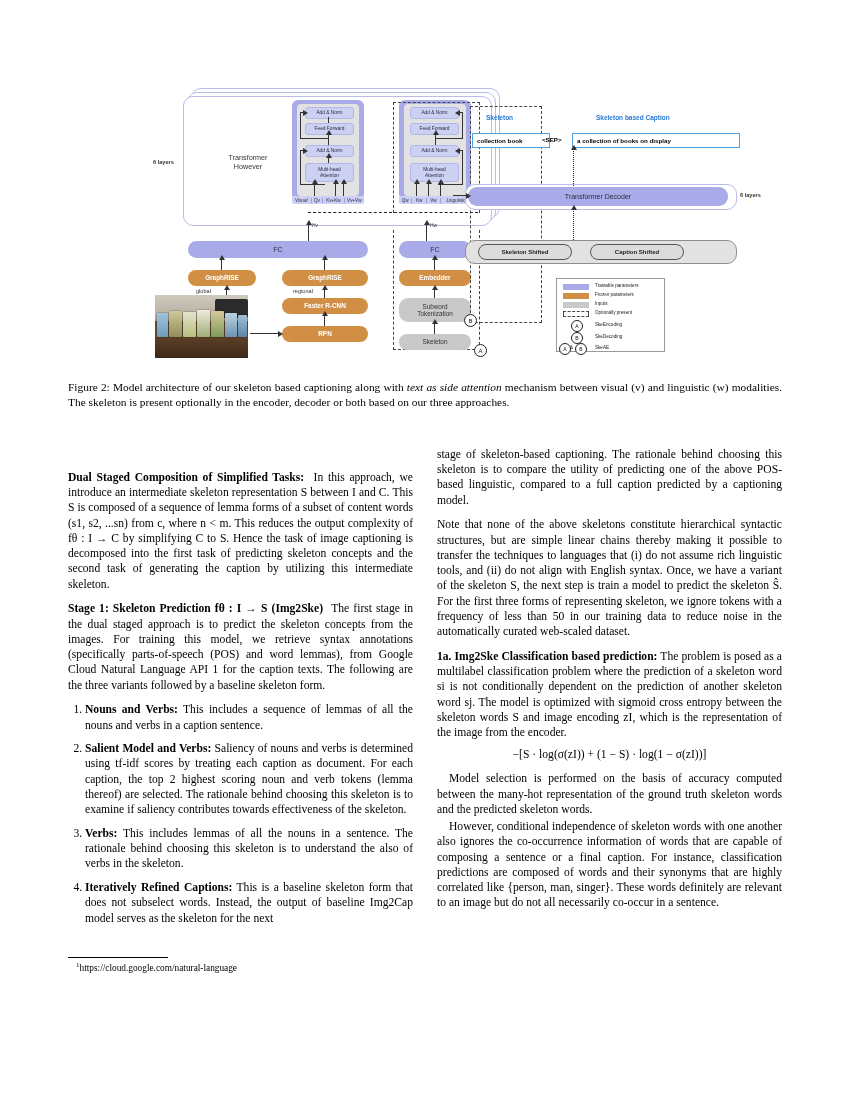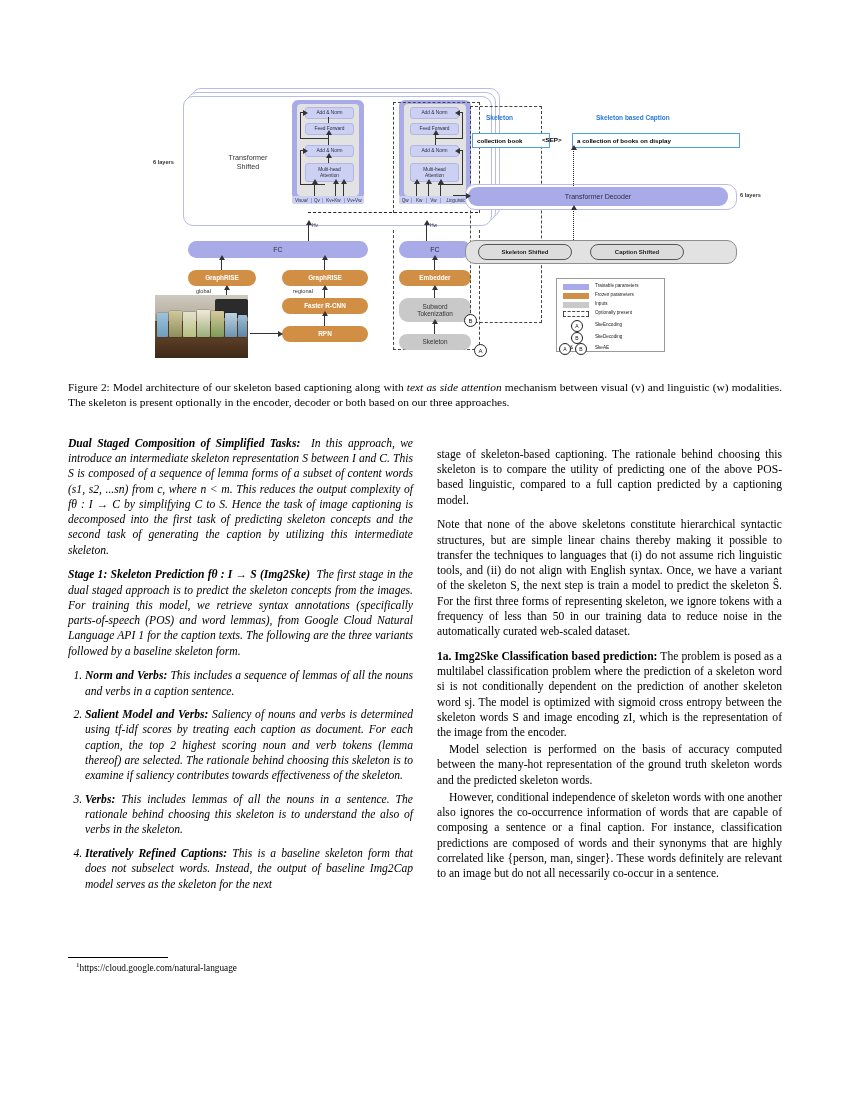--- a/index.html
+++ b/index.html
@@ -77,21 +77,21 @@
   .legend .lt{position:absolute;font-family:"Liberation Sans",sans-serif;font-size:4.6px;color:#222;white-space:nowrap;}
 
   
   .caption{position:absolute;left:68px;top:380px;width:714px;
      font-size:11.4px;line-height:1.32;text-align:justify;}
   .caption i{font-style:italic;}
 
   
   .col{position:absolute;width:345px;font-size:11.6px;line-height:1.315;text-align:justify;
        hyphens:none;}
-  .col-l{left:68px;top:436px;font-style:italic;}
+  .col-l{left:68px;top:470px;}
   .col-r{left:437px;top:447px;}
   .para{margin:0 0 9.5px 0;text-indent:12px;}
   .para.noind{text-indent:0;}
   .run-head{font-weight:bold;}
   ol.list{margin:0 0 0 0;padding-left:17px;}
   ol.list li{margin-bottom:8.5px;text-align:justify;}
   ol.list li b{font-weight:bold;}
   .eq{margin:7px 0 9px 0;text-align:center;font-size:11.6px;}
   .fnrule{position:absolute;left:68px;top:957px;width:100px;border-top:0.8px solid #000;}
   .footnote{position:absolute;left:76px;top:961px;width:330px;font-size:9.3px;line-height:1.25;}
@@ -105,21 +105,21 @@
   <div class="figure">
     <div class="fig-canvas">
 
       <div class="enc-outer" style="left:131px;top:10px;width:307px;height:128px;"></div>
       <div class="enc-outer2" style="left:127px;top:14px;width:307px;height:128px;"></div>
       <div class="enc-outer3" style="left:123px;top:18px;width:307px;height:128px;"></div>
 
       <span class="lbl" style="left:93px;top:81px;font-size:5.6px;font-weight:bold;">6 layers</span>
 
       <span class="lbl" style="left:158px;top:75px;font-size:7.2px;text-align:center;width:60px;">Transformer</span>
-      <span class="lbl" style="left:158px;top:84px;font-size:7.2px;text-align:center;width:60px;">Shifted</span>
+      <span class="lbl" style="left:158px;top:84px;font-size:7.2px;text-align:center;width:60px;">However</span>
 
       <div class="purple-block" style="left:232px;top:22px;width:72px;height:100px;"></div>
       <div class="gray-inner" style="left:237px;top:26px;width:62px;height:92px;"></div>
 
       <div class="lav-box" style="left:245px;top:29px;width:47px;height:10px;font-size:4.8px;">Add &amp; Norm</div>
       <div class="lav-box" style="left:245px;top:45px;width:47px;height:10px;font-size:4.8px;">Feed Forward</div>
       <div class="lav-box" style="left:245px;top:67px;width:47px;height:10px;font-size:4.8px;">Add &amp; Norm</div>
       <div class="lav-box" style="left:245px;top:85px;width:47px;height:17px;font-size:4.8px;flex-direction:column;">
         <span>Multi-head</span>
         <span>Attention</span>
@@ -312,21 +312,21 @@
 
   <div class="col col-l">
     <p class="para noind">
       <b class="run-head">Dual Staged Composition of Simplified Tasks:</b>&nbsp;&nbsp;<span>In this approach, we introduce an intermediate skeleton representation S between I and C. This S is composed of a sequence of lemma forms of a subset of content words (s1, s2, ...sn) from c, where n &lt; m. This reduces the output complexity of fθ : I → C by simplifying C to S. Hence the task of image captioning is decomposed into the first task of predicting skeleton concepts and the second task of generating the caption by utilizing this intermediate skeleton.</span>
     </p>
     <p class="para noind">
       <b class="run-head">Stage 1: Skeleton Prediction fθ : I → S (Img2Ske)</b>&nbsp;&nbsp;<span>The first stage in the dual staged approach is to predict the skeleton concepts from the images. For training this model, we retrieve syntax annotations (specifically parts-of-speech (POS) and word lemmas), from Google Cloud Natural Language API 1 for the caption texts. The following are the three variants followed by a baseline skeleton form.</span>
     </p>
     <ol class="list">
       <li>
-        <b>Norm and Verbs:</b><span> This includes a sequence of lemmas of all the nouns and verbs in a caption sentence.</span>
+        <b>Nouns and Verbs:</b><span> This includes a sequence of lemmas of all the nouns and verbs in a caption sentence.</span>
       </li>
       <li>
         <b>Salient Model and Verbs:</b><span> Saliency of nouns and verbs is determined using tf-idf scores by treating each caption as document. For each caption, the top 2 highest scoring noun and verb tokens (lemma thereof) are selected. The rationale behind choosing this skeleton is to examine if saliency contributes towards effectiveness of the skeleton.</span>
       </li>
       <li>
         <b>Verbs:</b><span> This includes lemmas of all the nouns in a sentence. The rationale behind choosing this skeleton is to understand the also of verbs in the skeleton.</span>
       </li>
       <li>
         <b>Iteratively Refined Captions:</b><span> This is a baseline skeleton form that does not subselect words. Instead, the output of baseline Img2Cap model serves as the skeleton for the next</span>
       </li>
@@ -337,17 +337,18 @@
   <div class="footnote">
     <sup>1</sup><span>https://cloud.google.com/natural-language</span>
   </div>
 
   <div class="col col-r">
     <p class="para noind">stage of skeleton-based captioning. The rationale behind choosing this skeleton is to compare the utility of predicting one of the above POS-based linguistic, compared to a full caption predicted by a captioning model.</p>
     <p class="para noind">Note that none of the above skeletons constitute hierarchical syntactic structures, but are simple linear chains thereby making it possible to transfer the techniques to languages that (i) do not assume rich linguistic tools, and (ii) do not align with English syntax. Once, we have a variant of the skeleton S, the next step is train a model to predict the skeleton Ŝ. For the first three forms of representing skeleton, we ignore tokens with a frequency of less than 50 in our training data to reduce noise in the automatically curated web-scaled dataset.</p>
     <p class="para noind" style="margin-bottom:2px;">
       <b class="run-head">1a. Img2Ske Classification based prediction:</b><span> The problem is posed as a multilabel classification problem where the prediction of a skeleton word si is not conditionally dependent on the prediction of another skeleton word sj. The model is optimized with sigmoid cross entropy between the skeleton words S and image encoding zI, which is the representation of the image from the encoder.</span>
     </p>
+    <div class="eq">−[S · log(σ(zI)) + (1 − S) · log(1 − σ(zI))]</div>
     <p class="para" style="margin-bottom:2px;">Model selection is performed on the basis of accuracy computed between the many-hot representation of the ground truth skeleton words and the predicted skeleton words.</p>
     <p class="para" style="margin-bottom:2px;">However, conditional independence of skeleton words with one another also ignores the co-occurrence information of words that are capable of composing a sentence or a final caption. For instance, classification predictions are composed of words and their synonyms that are highly correlated like {person, man, singer}. These words definitely are relevant to an image but do not all necessarily co-occur in a sentence.</p>
   </div>
 
 </div>
 
 </body></html>

